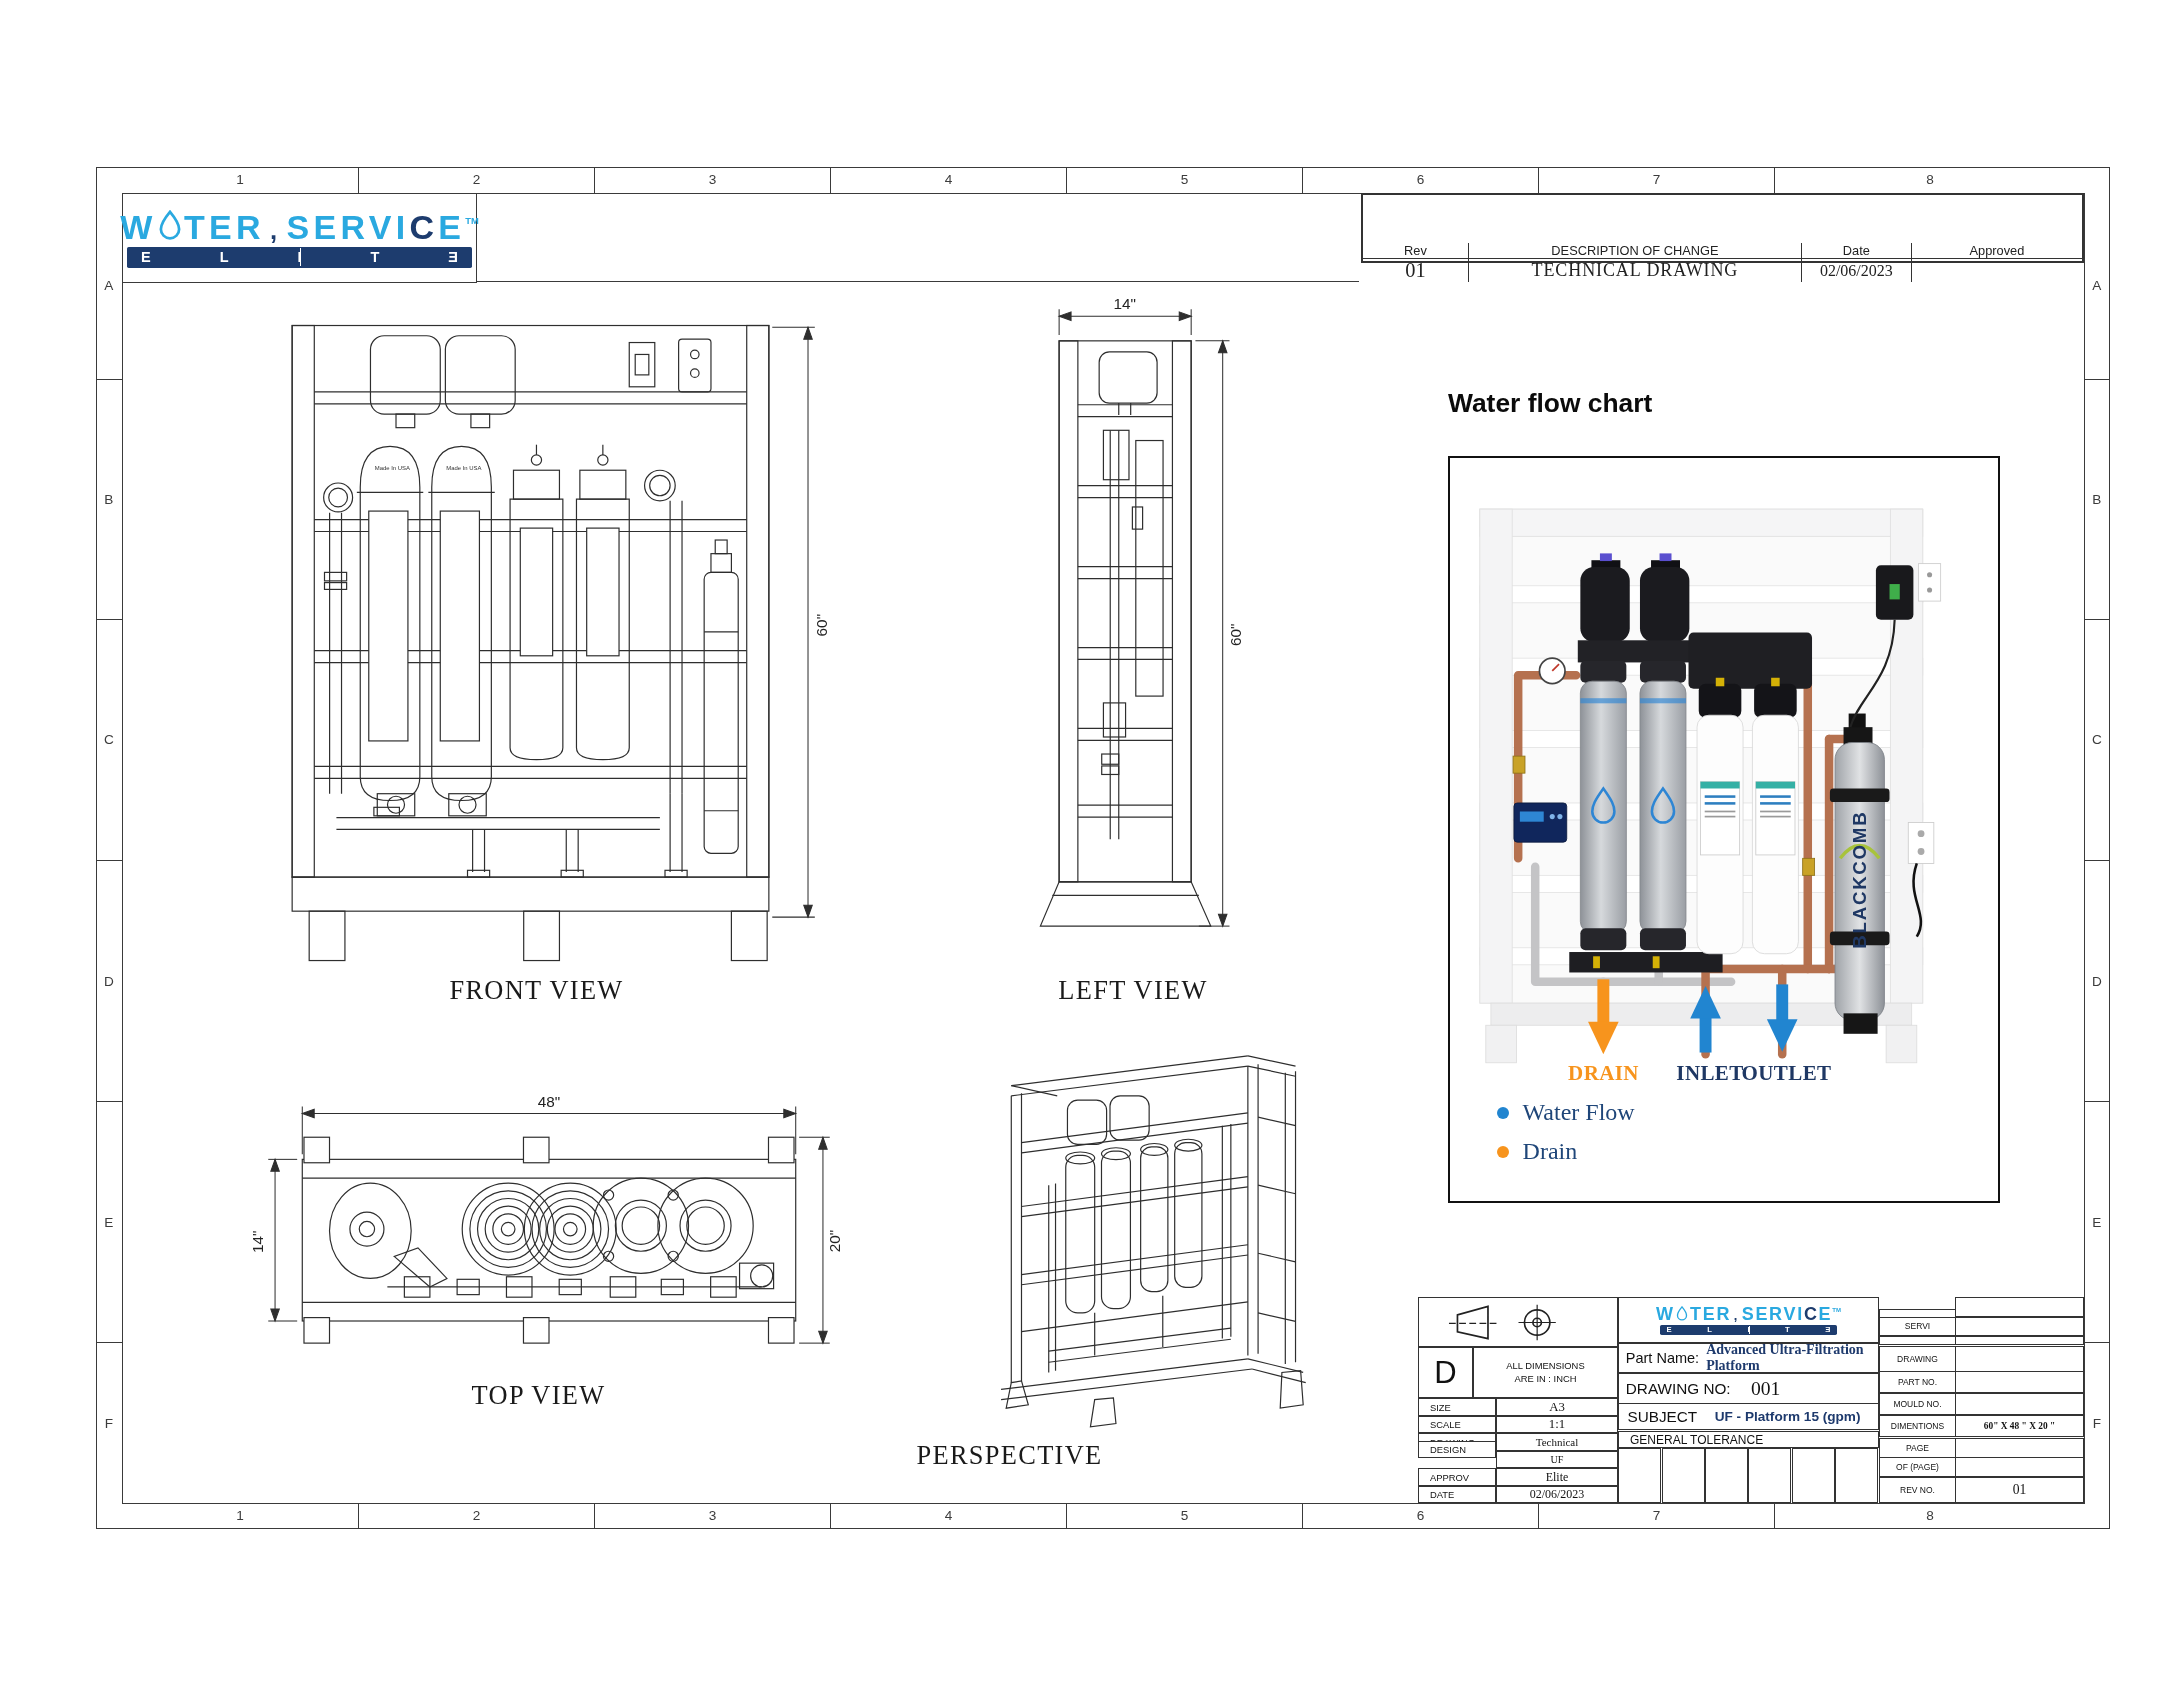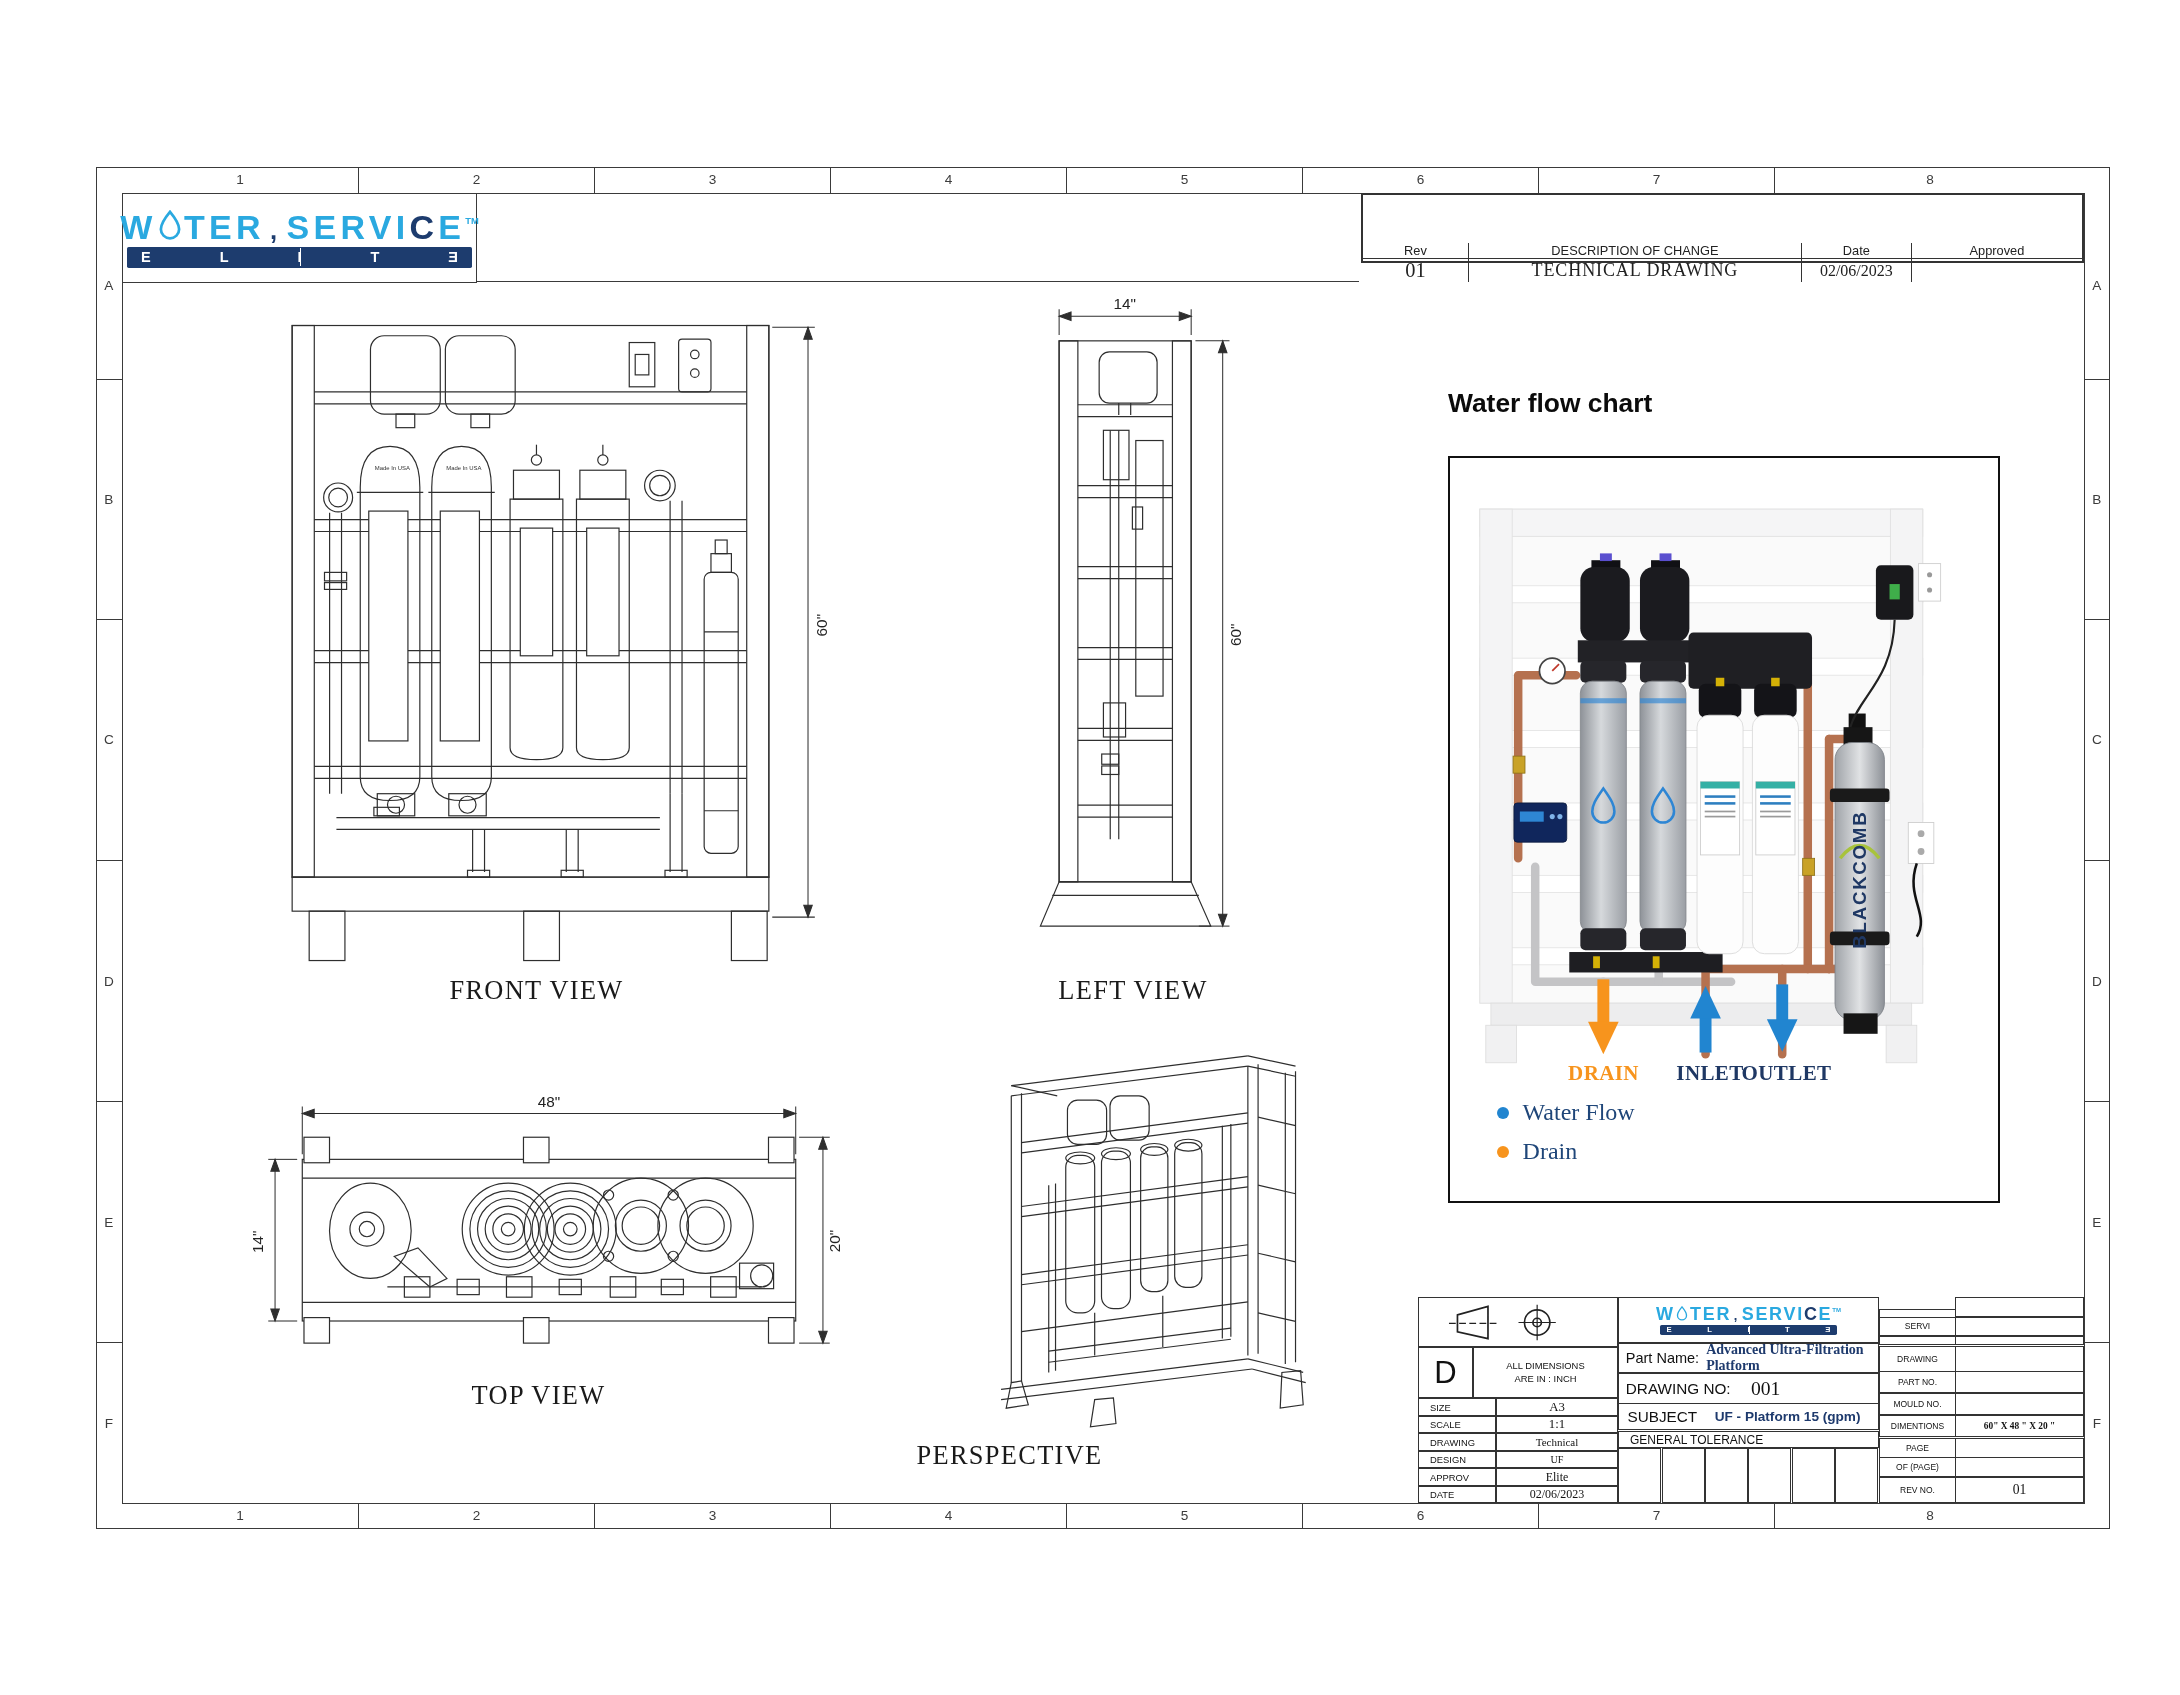--- a/index.html
+++ b/index.html
@@ -622,21 +622,21 @@
     <div class="tb-cell" style="left:55px;top:50px;width:145px;height:51px;flex-direction:column;line-height:1.3">
       <span>ALL DIMENSIONS</span>
       <span>ARE IN : INCH</span>
     </div>
     <div class="tb-cell tb-left" style="left:0;top:101px;width:78px;height:18px">SIZE</div>
     <div class="tb-cell tb-serif" style="left:78px;top:101px;width:122px;height:18px;font-size:12.8px">A3</div>
     <div class="tb-cell tb-left" style="left:0;top:119px;width:78px;height:17px">SCALE</div>
     <div class="tb-cell tb-serif" style="left:78px;top:119px;width:122px;height:17px;font-size:12.8px">1:1</div>
     <div class="tb-cell tb-left" style="left:0;top:136px;width:78px;height:18px">DRAWING</div>
     <div class="tb-cell tb-serif" style="left:78px;top:136px;width:122px;height:18px;font-size:11px">Technical</div>
-    <div class="tb-cell tb-left" style="left:0;top:154px;width:78px;height:17px">DESIGN</div>
+    <div class="tb-cell tb-left" style="left:0;top:144px;width:78px;height:17px">DESIGN</div>
     <div class="tb-cell tb-serif" style="left:78px;top:154px;width:122px;height:17px;font-size:10.2px">UF</div>
     <div class="tb-cell tb-left" style="left:0;top:171px;width:78px;height:18px">APPROV</div>
     <div class="tb-cell tb-serif" style="left:78px;top:171px;width:122px;height:18px;font-size:12px">Elite</div>
     <div class="tb-cell tb-left" style="left:0;top:189px;width:78px;height:17px">DATE</div>
     <div class="tb-cell tb-serif" style="left:78px;top:189px;width:122px;height:17px;font-size:12px">02/06/2023</div>
 
     <div class="tb-cell" style="left:200px;top:0;width:261px;height:46px">
       <div class="logo small">
         <div class="logo-top">
           <span>W</span>

